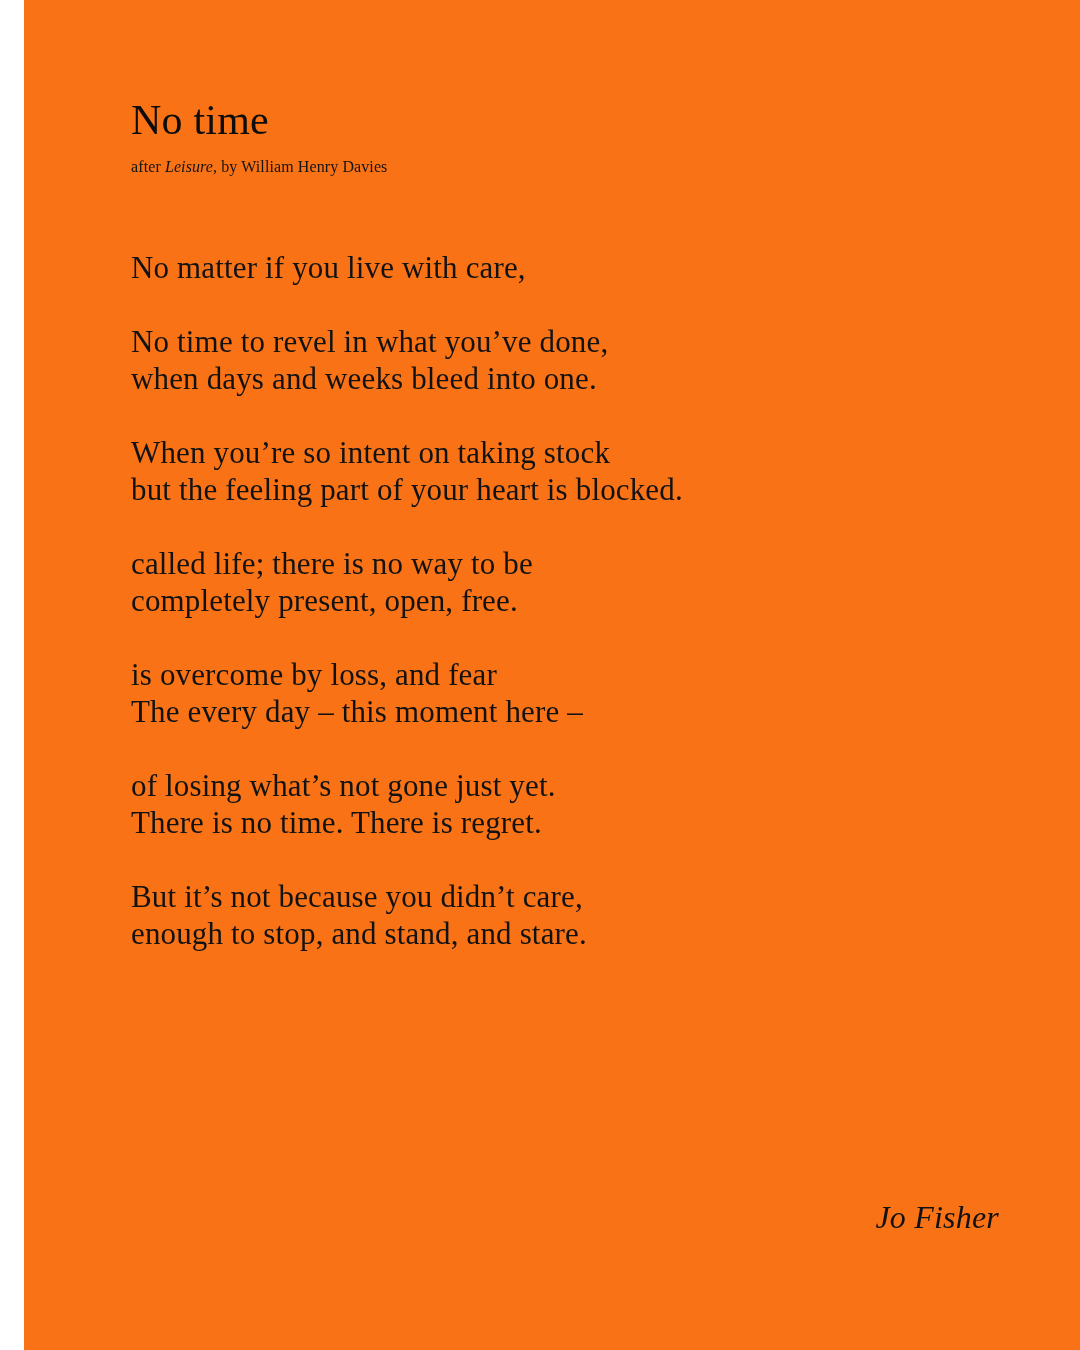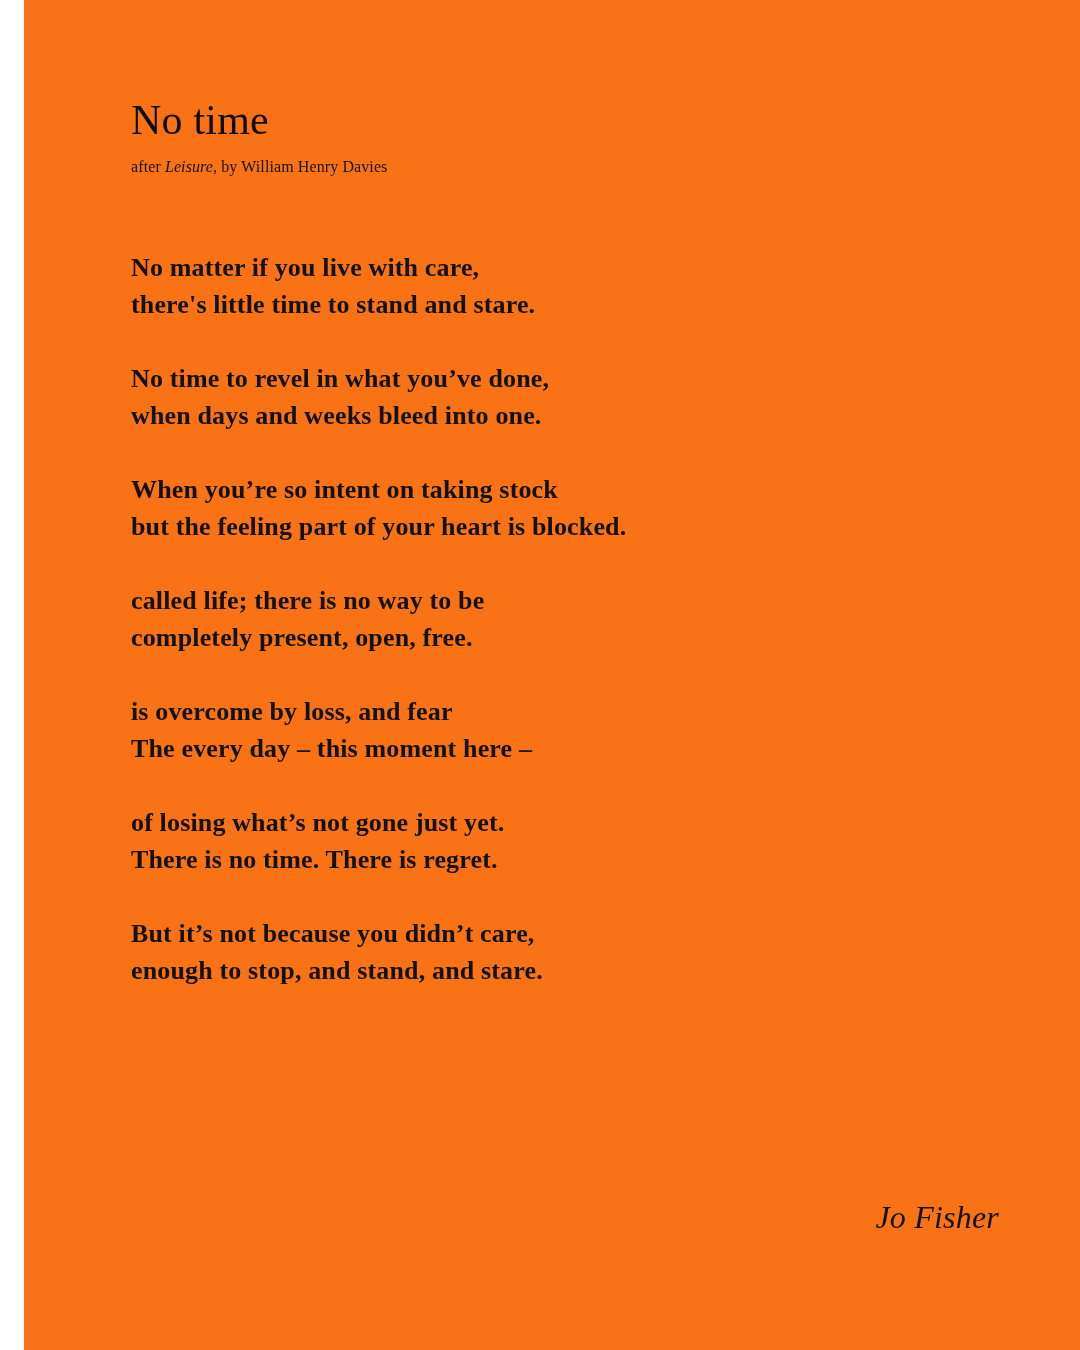--- a/index.html
+++ b/index.html
@@ -69,23 +69,23 @@
     margin: 0 0 37px 0;
     padding: 0;
   }
 
   .stanza:last-child {
     margin-bottom: 0;
   }
 
   .line {
     font-family: "Liberation Serif", "DejaVu Serif", serif;
-    font-size: 26px;
+    font-size: 31px;
     line-height: 37px;
-    font-weight: 700;
+    font-weight: 400;
     color: #121212;
     white-space: pre;
     letter-spacing: 0.15px;
   }
 
   .attribution {
     position: absolute;
     right: 105px;
     top: 1198px;
     font-family: "Liberation Serif", "DejaVu Serif", serif;
@@ -103,21 +103,20 @@
 
   <div class="header">
     <h1 class="poem-title">No time</h1>
     <p class="poem-subtitle"><span>after </span><span class="em">Leisure</span><span>, by William Henry Davies</span></p>
   </div>
 
   <div class="poem-body">
 
     <div class="stanza">
       <div class="line">No matter if you live with care,</div>
-      <div class="line">there's little time to stand and stare.</div>
     </div>
 
     <div class="stanza">
     </div>
 
     <div class="stanza">
       <div class="line">No time to revel in what you’ve done,</div>
       <div class="line">when days and weeks bleed into one.</div>
     </div>
 

